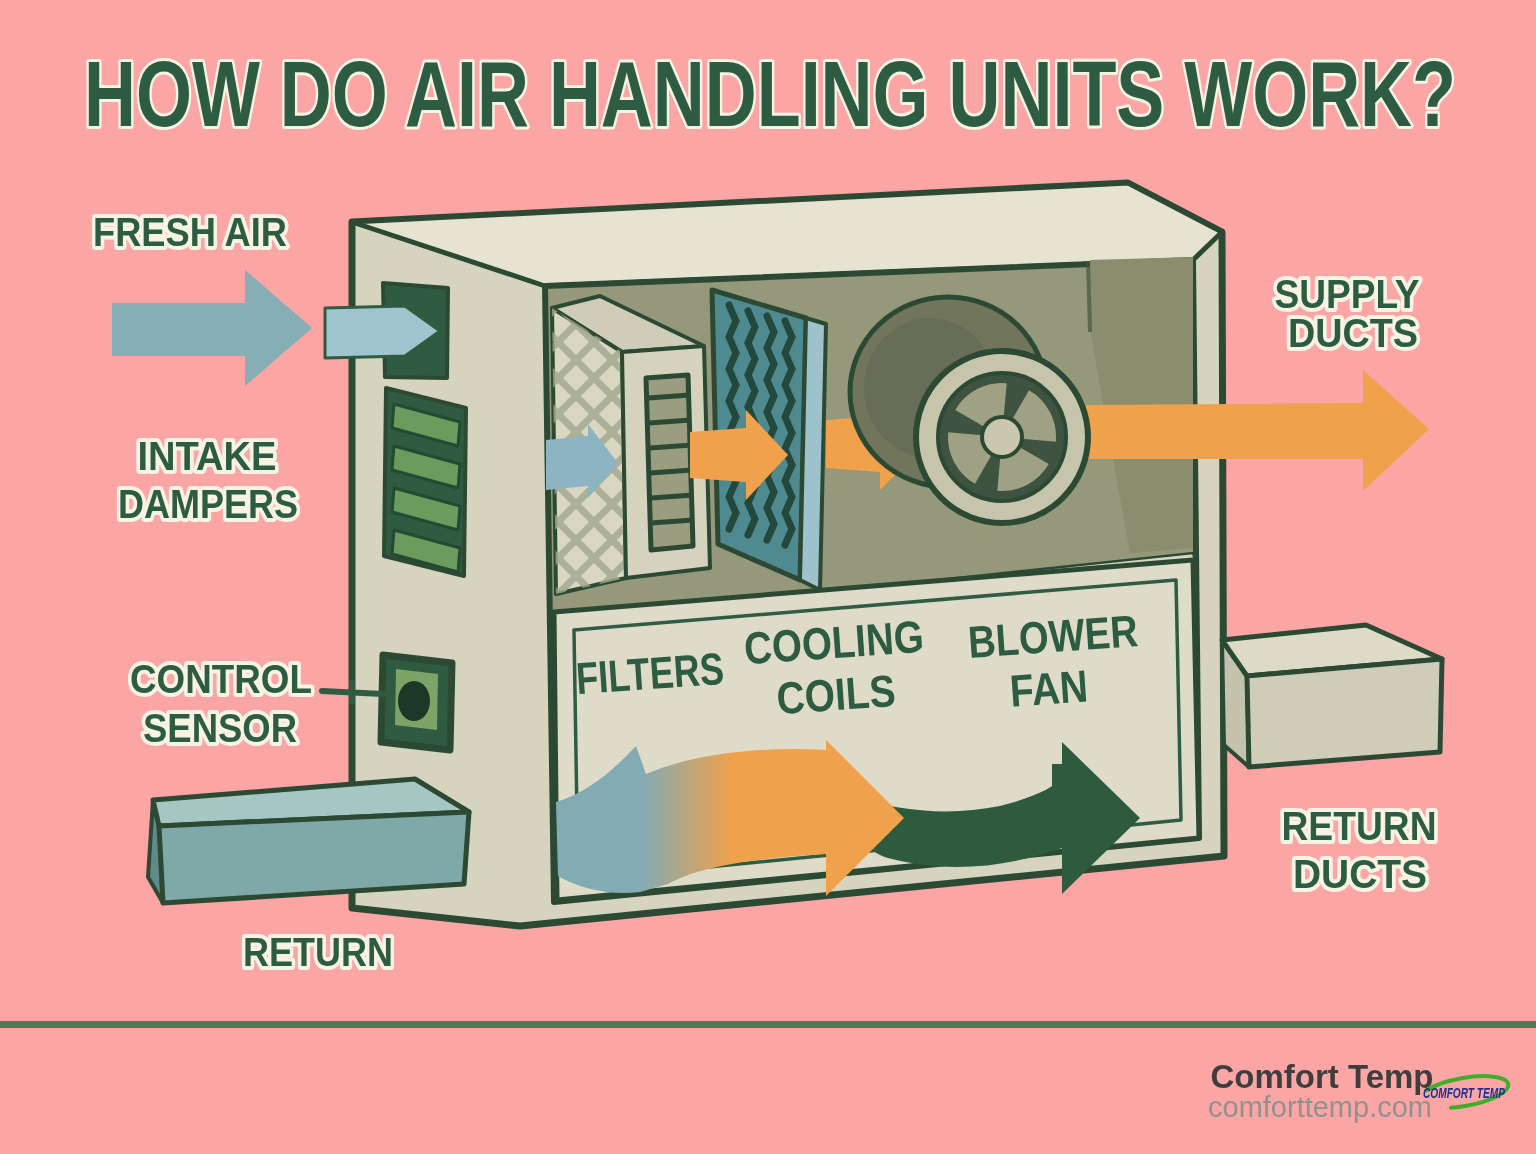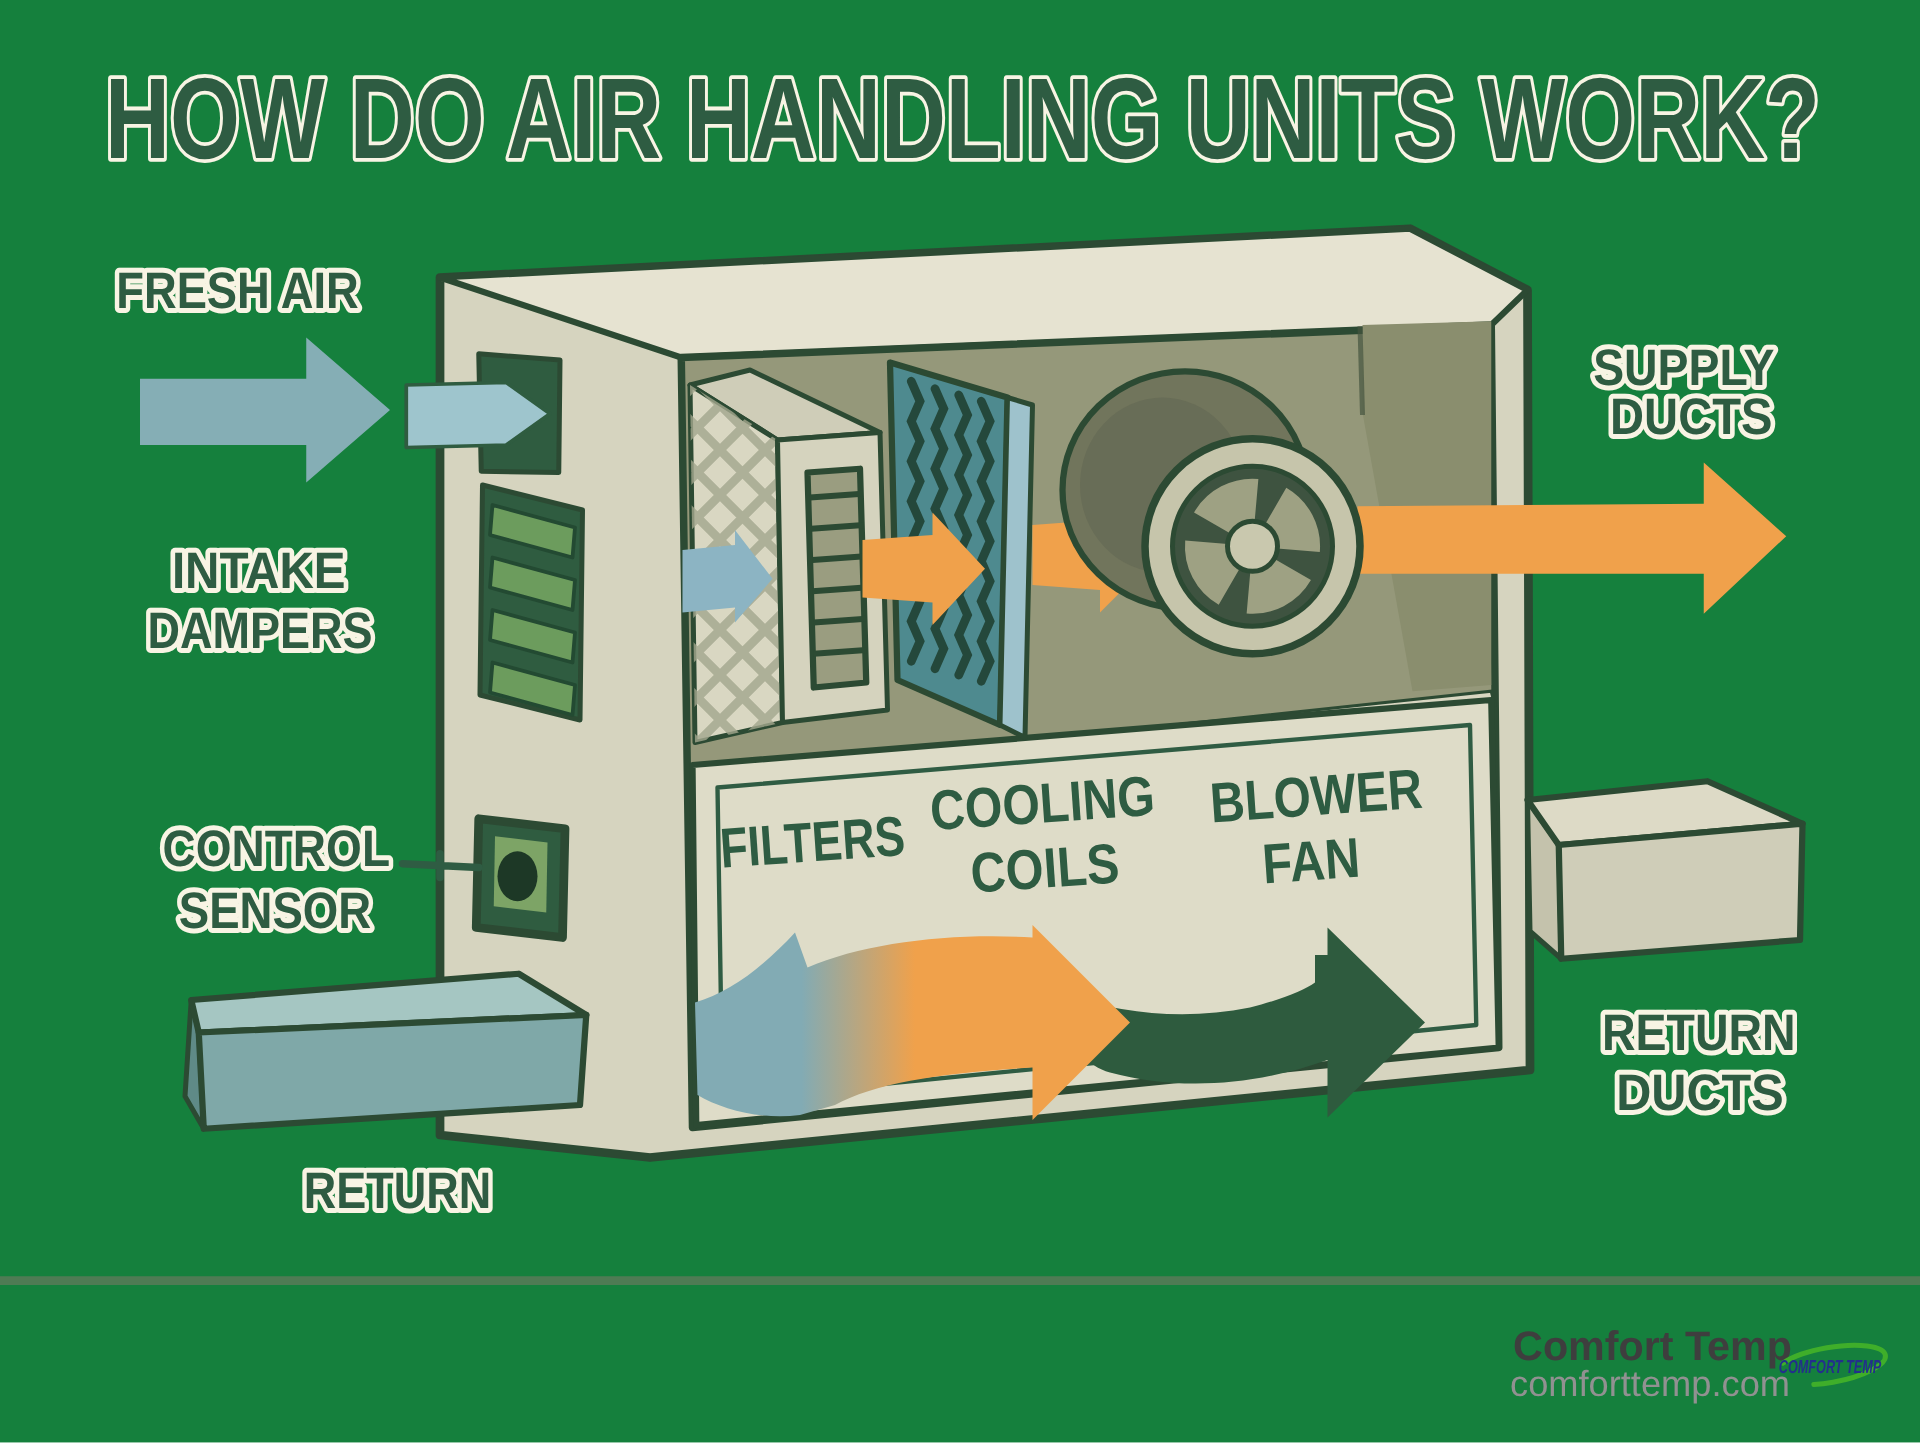--- a/index.html
+++ b/index.html
@@ -3,21 +3,21 @@
 <meta charset="utf-8">
 <style>
   :root{
     --title-green:#2E5C42; --label-green:#2E5C42; --outline:#2C4A33;
     --orange:#F0A14B; --teal-arrow:#85AEB5; --light-teal:#9EC5CD;
     --dark-green-arrow:#2E5B3E; --cabinet-beige:#D6D4BF; --cabinet-top:#E6E3D1;
     --interior-olive:#95987A; --panel-beige:#DEDCC8; --coil-teal:#4E8A8F;
     --duct-teal:#7FA8A8; --divider-green:#4F7B54; --logo-navy:#232F8C; --logo-green:#3FAE2A;
   }
   html,body{margin:0;padding:0;background:#FFFFFF;}
-  .stage{width:1536px;height:1154px;position:relative;background:#15803d;overflow:hidden;}
+  .stage{width:1536px;height:1154px;position:relative;background:#fca5a5;overflow:hidden;}
   svg{display:block;}
   svg text{font-family:"Liberation Sans", sans-serif;}
   .title{font-weight:700;fill:var(--title-green);stroke:#F8F4E4;stroke-width:6px;paint-order:stroke;stroke-linejoin:round;}
   .lbl{font-weight:700;font-size:41px;fill:var(--label-green);stroke:#F8F4E4;stroke-width:8px;paint-order:stroke;stroke-linejoin:round;}
   .plbl{font-weight:700;font-size:45px;fill:var(--label-green);}
   .company{font-weight:700;font-size:33px;fill:#3E3E3E;}
   .website{font-size:29px;fill:#919191;}
   .logotext{font-weight:700;font-style:italic;font-size:15px;fill:var(--logo-navy);}
 </style>
 </head>

